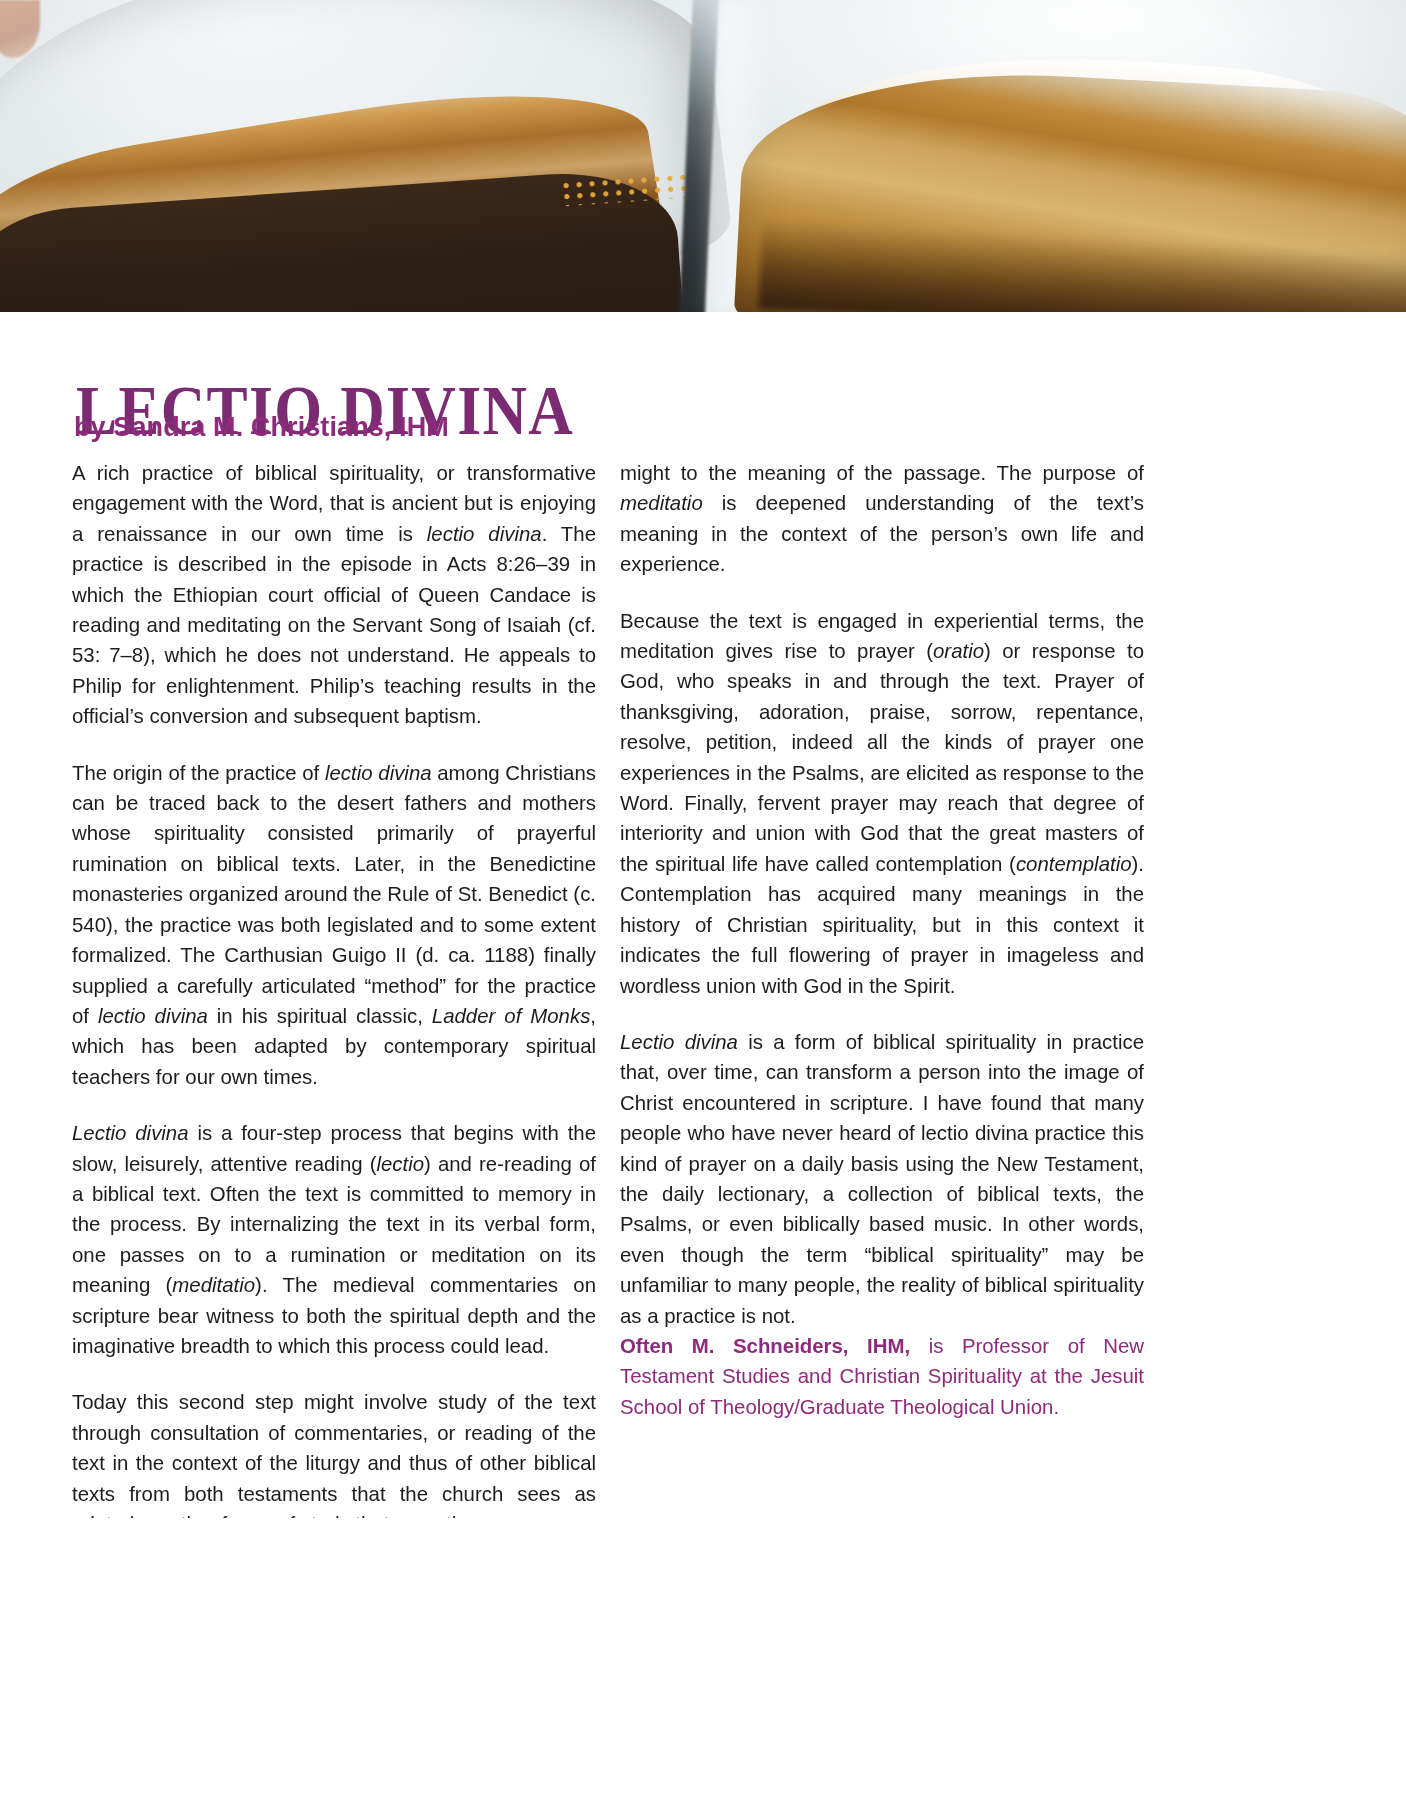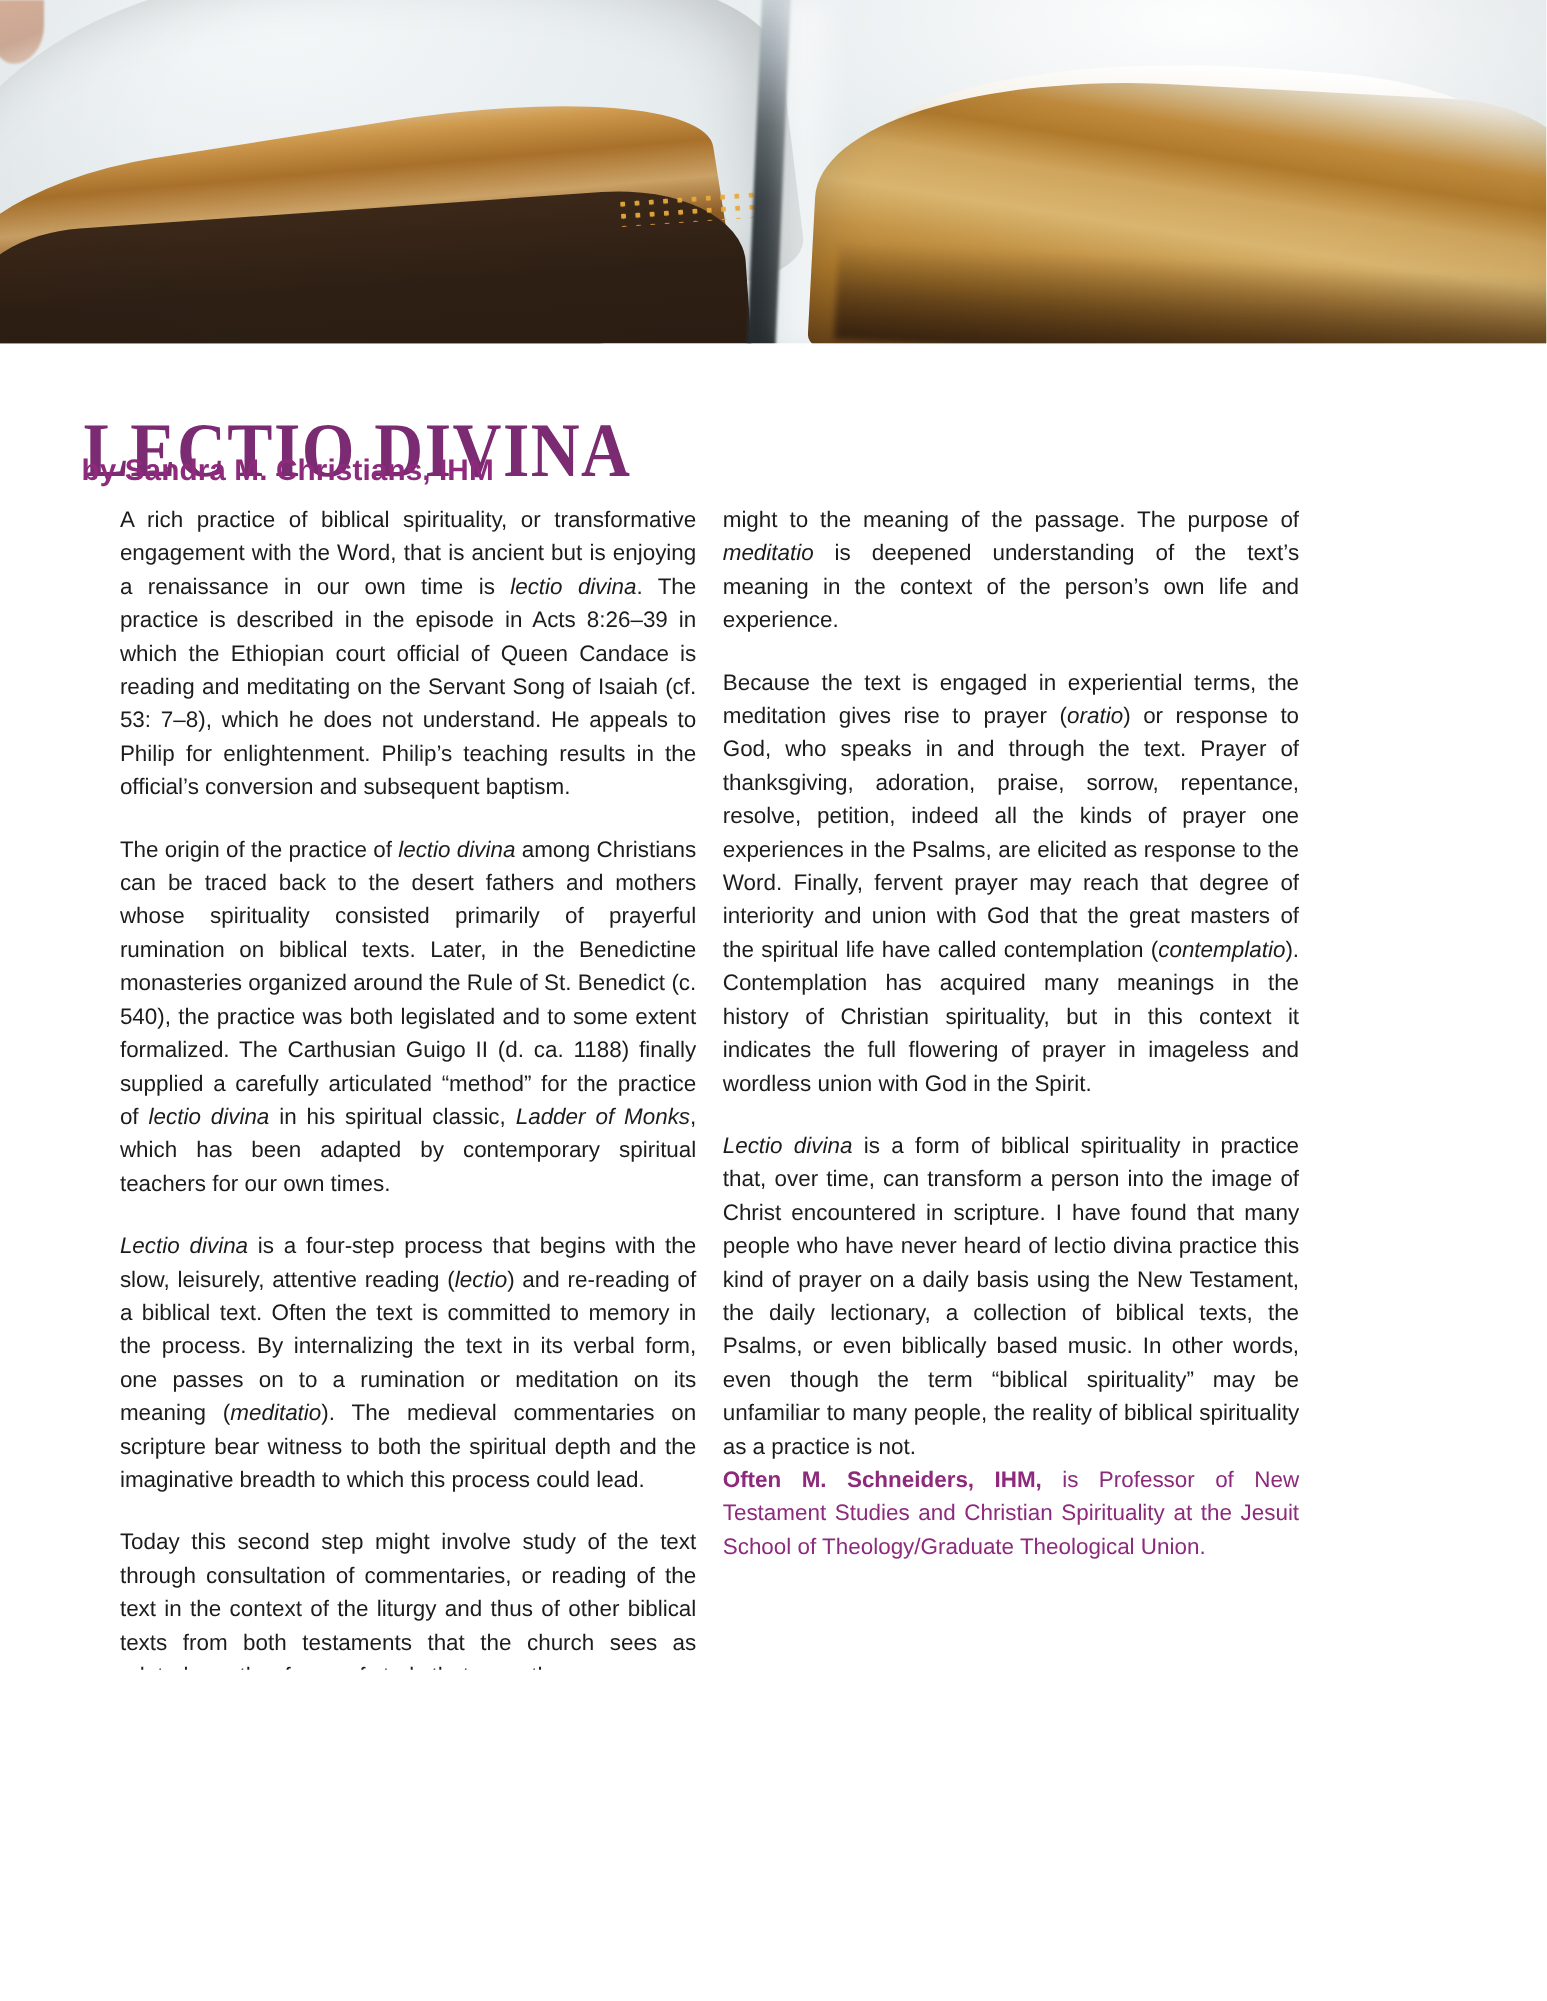--- a/index.html
+++ b/index.html
@@ -191,21 +191,20 @@
   .col {
     position: absolute;
     top: 458px;
     width: 524px;
     font-size: 20.4px;
     line-height: 30.4px;
     color: #1c1c1c;
     text-align: justify;
     text-justify: inter-word;
     hyphens: manual;
-    margin-left: 37px;
   }
   .col-left  { left: 72px; }
   .col-right { left: 620px; }
 
   .col p { margin: 0 0 26px 0; }
   .col p:last-child { margin-bottom: 0; }
   .col em { font-style: italic; }
 
   .bio {
     color: #8d2a7c;

